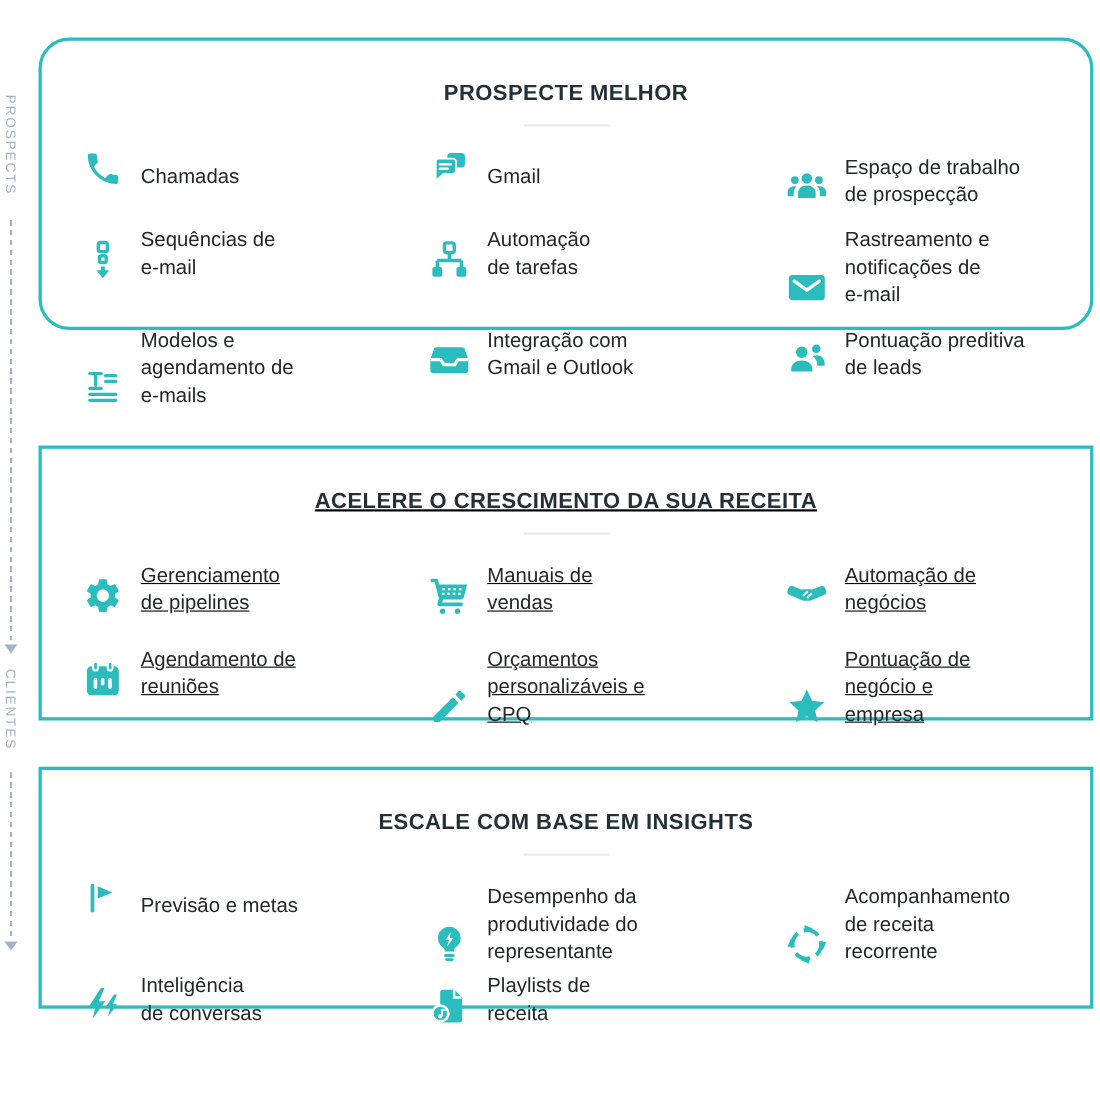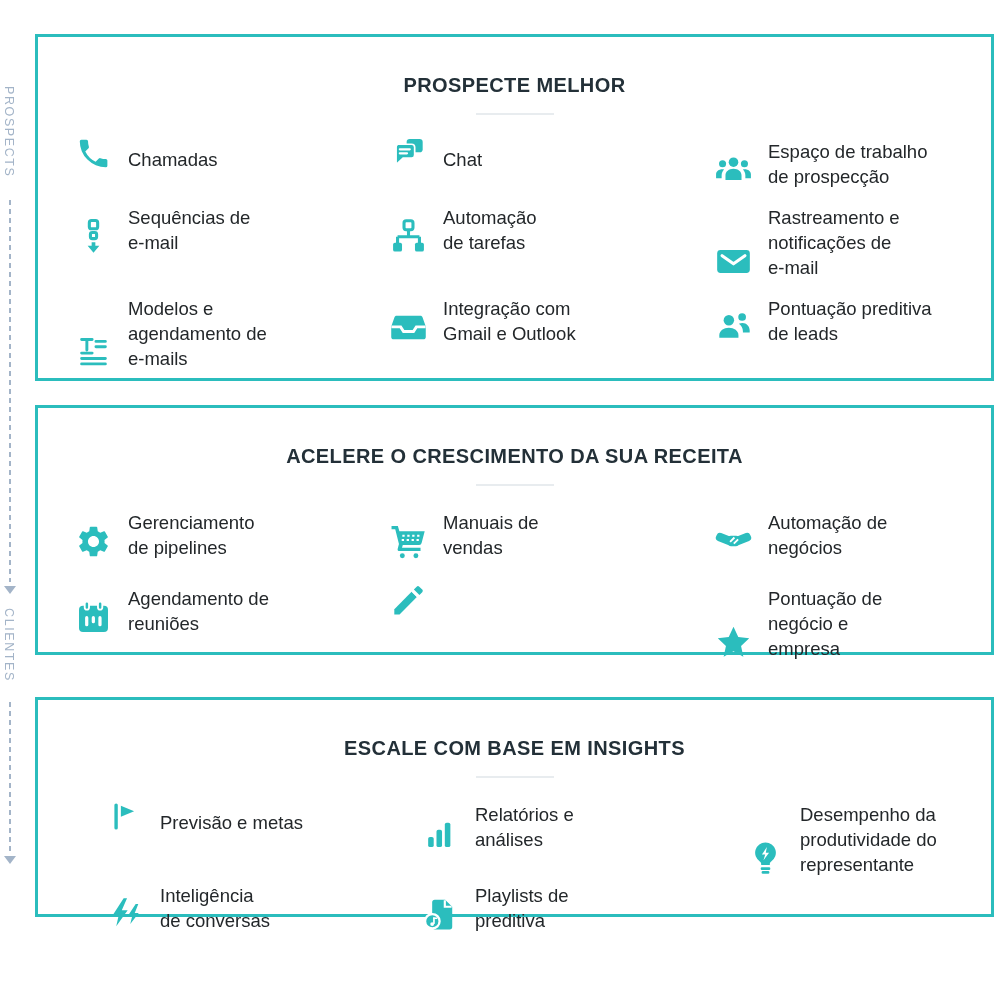--- a/index.html
+++ b/index.html
@@ -25,31 +25,31 @@
     border-top:8px solid var(--rail_text);}
   .rail-label-top{top:86px;}
   .rail-dash-1{top:200px;height:382px;}
   .rail-arrow-1{top:586px;}
   .rail-label-bottom{top:608px;}
   .rail-dash-2{top:702px;height:150px;}
   .rail-arrow-2{top:856px;}
 
   
   .box{position:absolute;left:35px;width:959px;border:3px solid var(--teal);background:var(--background);}
-  .box-1{top:34px;height:347px;}
-  .box-2{top:405px;height:250px;}
+  .box-1{top:34px;height:266px;border-radius:28px;}
+  .box-2{top:405px;height:250px;text-decoration:underline;}
   .box-3{top:697px;height:220px;}
   .box h2{margin-top:36px;text-align:center;font-size:20px;line-height:24px;font-weight:700;
     letter-spacing:.4px;color:var(--title_text);}
   .divider{width:78px;height:2px;background:var(--divider);margin:16px auto 0;}
   .grid{display:grid;grid-template-columns:315px 325px 1fr;align-items:start;
     margin-top:24px;padding:0 10px 0 37px;}
   .grid-1{row-gap:16px;}
   .grid-2{row-gap:26px;}
-  .grid-3{row-gap:6px;margin-left:32px;}
+  .grid-3{row-gap:6px;}
   .item{display:flex;gap:16px;align-items:flex-end;}
   .icon{flex:none;width:37px;height:37px;margin-top:-4px;color:var(--teal);}
   .icon svg{display:block;width:100%;height:100%;}
   .label{font-size:18.5px;line-height:25px;color:var(--body_text);white-space:pre-line;}
 </style>
 </head>
 <body>
 
 <div class="canvas">
 
@@ -77,21 +77,21 @@
       </div>
 
       <div class="item">
         <span class="icon">
           <svg viewBox="0 0 24 24">
               <rect fill="currentColor" x="10.8" y="2.6" width="10.4" height="8.6" rx="2"></rect>
               <path fill="currentColor" stroke="#fff" stroke-width="1.1" d="M5 6h9a2 2 0 0 1 2 2v5a2 2 0 0 1-2 2H8.5L5 18.2a.65.65 0 0 1-1.05-.5V8A2 2 0 0 1 5 6z"></path>
               <path stroke="#fff" stroke-width="1.5" stroke-linecap="round" fill="none" d="M6.4 9.3h6.4M6.4 11.9h4.6"></path>
             </svg>
         </span>
-        <span class="label">Chat</span>
+        <span class="label">Gmail</span>
       </div>
 
       <div class="item">
         <span class="icon">
           <svg viewBox="0 0 24 24" fill="currentColor">
               <circle cx="12" cy="6.6" r="3.1"></circle>
               <path d="M12 10.8c-3 0-5.2 1.8-5.2 4.4v3h10.4v-3c0-2.6-2.2-4.4-5.2-4.4z"></path>
               <circle cx="4.9" cy="7.6" r="2.3"></circle>
               <path d="M4.9 11.2c.34 0 .67.03 1 .1-1 1.1-1.6 2.4-1.6 3.9v1.9H.7v-2.6c0-1.9 1.6-3.3 4.2-3.3z"></path>
               <circle cx="19.1" cy="7.6" r="2.3"></circle>
@@ -238,20 +238,23 @@
       </div>
 
       <div class="item">
         <span class="icon">
           <svg viewBox="0 0 24 24" fill="currentColor">
               <path d="M2.8 17.6V21h3.4L17.4 9.8l-3.4-3.4L2.8 17.6z"></path>
               <path d="M20.9 6.6c.47-.47.47-1.23 0-1.7l-1.9-1.9a1.2 1.2 0 0 0-1.7 0l-1.8 1.8 3.6 3.6 1.8-1.8z"></path>
               <path fill="none" stroke="#fff" stroke-width="1.2" d="M14.5 5.9l3.4 3.4"></path>
             </svg>
         </span>
+        <span class="label">Orçamentos
+personalizáveis e
+CPQ</span>
       </div>
 
       <div class="item">
         <span class="icon">
           <svg viewBox="0 0 24 24" fill="currentColor">
               <path d="M12 1.8l3.1 6.7 7.1.8-5.3 4.9 1.5 7-6.4-3.6-6.4 3.6 1.5-7L1.8 9.3l7.1-.8z"></path>
             </svg>
         </span>
         <span class="label">Pontuação de
 negócio e
@@ -269,47 +272,52 @@
       <div class="item">
         <span class="icon">
           <svg viewBox="0 0 24 24" fill="currentColor">
               <rect x="4.8" y="3.5" width="2.2" height="17" rx="1.1"></rect>
               <path d="M9 5l8.6 3.6L9 12.2z"></path>
             </svg>
         </span>
         <span class="label">Previsão e metas</span>
       </div>
 
-      <div class="item">
-        <span class="icon">
-          <svg viewBox="0 0 24 24" fill="currentColor">
-              <rect x="4" y="14.2" width="3.6" height="6.6" rx="1.2"></rect>
-              <rect x="9.4" y="9.6" width="3.6" height="11.2" rx="1.2"></rect>
-              <rect x="14.8" y="5" width="3.6" height="15.8" rx="1.2"></rect>
-            </svg>
-        </span>
-        <span class="label">Relatórios e
-análises</span>
-      </div>
 
       <div class="item">
         <span class="icon">
           <svg viewBox="0 0 24 24">
               <path fill="currentColor" d="M12 1.6a6.7 6.7 0 0 0-3.7 12.3c.55.37.9 1 .9 1.66v.64h5.6v-.64c0-.67.35-1.3.9-1.66A6.7 6.7 0 0 0 12 1.6z"></path>
               <path fill="#fff" d="M12.9 4.5l-3.2 4.9h2.1l-1.1 3.8 3.6-5h-2.1z"></path>
               <g stroke="currentColor" stroke-width="1.7" stroke-linecap="round" fill="none">
                 <path d="M9.7 18.6h4.6M10.3 21h3.4"></path>
               </g>
             </svg>
         </span>
         <span class="label">Desempenho da
 produtividade do
 representante</span>
       </div>
 
+      <div class="item">
+        <span class="icon">
+          <svg viewBox="0 0 24 24">
+              <circle cx="12" cy="12" r="8.4" fill="none" stroke="currentColor" stroke-width="2.4" stroke-dasharray="9.2 4" transform="rotate(-14 12 12)"></circle>
+              <g fill="currentColor">
+                <path d="M10.6.6l5 2-5 2z"></path>
+                <path d="M23.4 10.6l-2 5-2-5z"></path>
+                <path d="M13.4 23.4l-5-2 5-2z"></path>
+                <path d="M.6 13.4l2-5 2 5z"></path>
+              </g>
+            </svg>
+        </span>
+        <span class="label">Acompanhamento
+de receita
+recorrente</span>
+      </div>
 
       <div class="item">
         <span class="icon">
           <svg viewBox="0 0 24 24" fill="currentColor">
               <path d="M10.8 1.4L4 12h3.7L6 19.6 13.4 9.2H9.6l3.4-7.8z"></path>
               <path d="M18.6 5.2l-5 7.6h2.8l-1.3 5.4 5.5-7.2H18l2.3-5.8z"></path>
             </svg>
         </span>
         <span class="label">Inteligência
 de conversas</span>
@@ -322,19 +330,19 @@
               <path fill="none" stroke="#fff" stroke-width="1.4" d="M14.8 2.8V7h4.4"></path>
               <circle cx="6.7" cy="16.4" r="4.7" fill="currentColor" stroke="#fff" stroke-width="1.5"></circle>
               <g fill="#fff">
                 <rect x="7.2" y="13.9" width="1.1" height="4.2"></rect>
                 <rect x="7.2" y="13.9" width="2.7" height="1.05"></rect>
                 <circle cx="6.6" cy="18.2" r="1.25"></circle>
               </g>
             </svg>
         </span>
         <span class="label">Playlists de
-preditiva</span>
+receita</span>
       </div>
 
     </div>
   </section>
 
 </div>
 
 </body></html>

